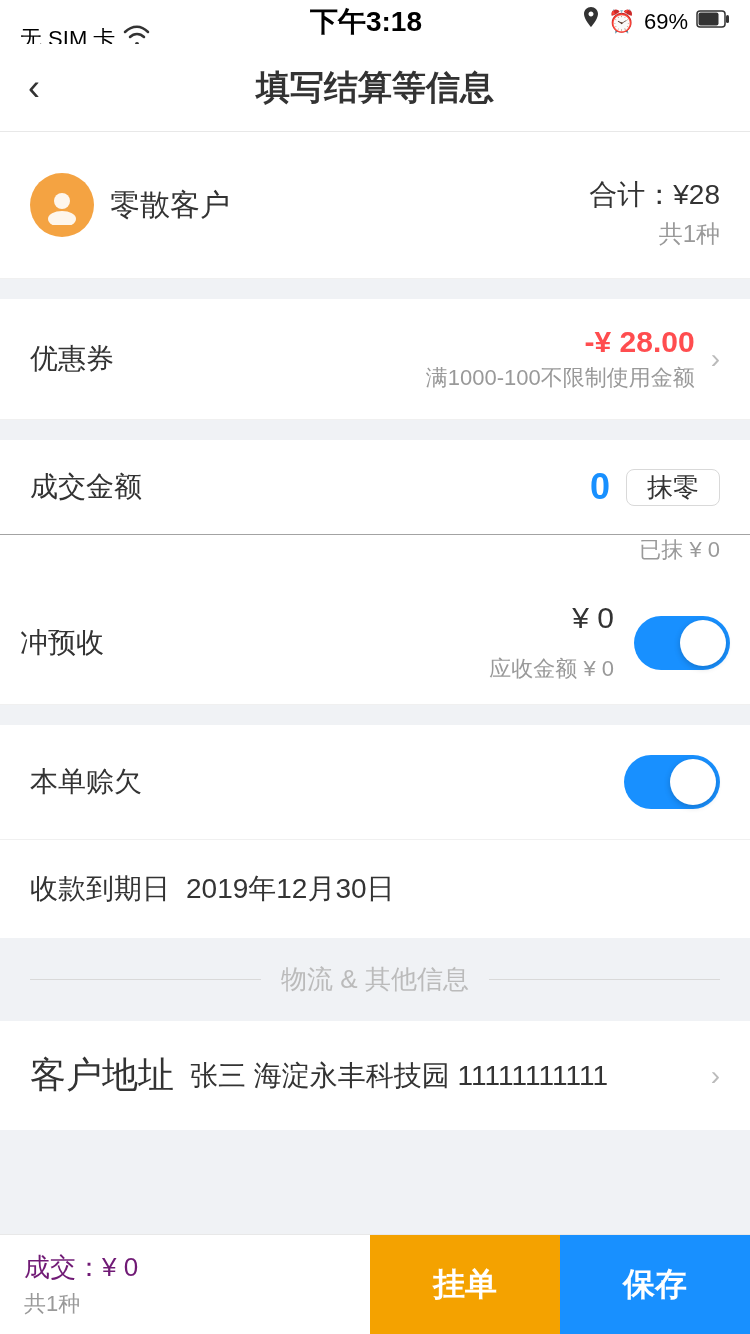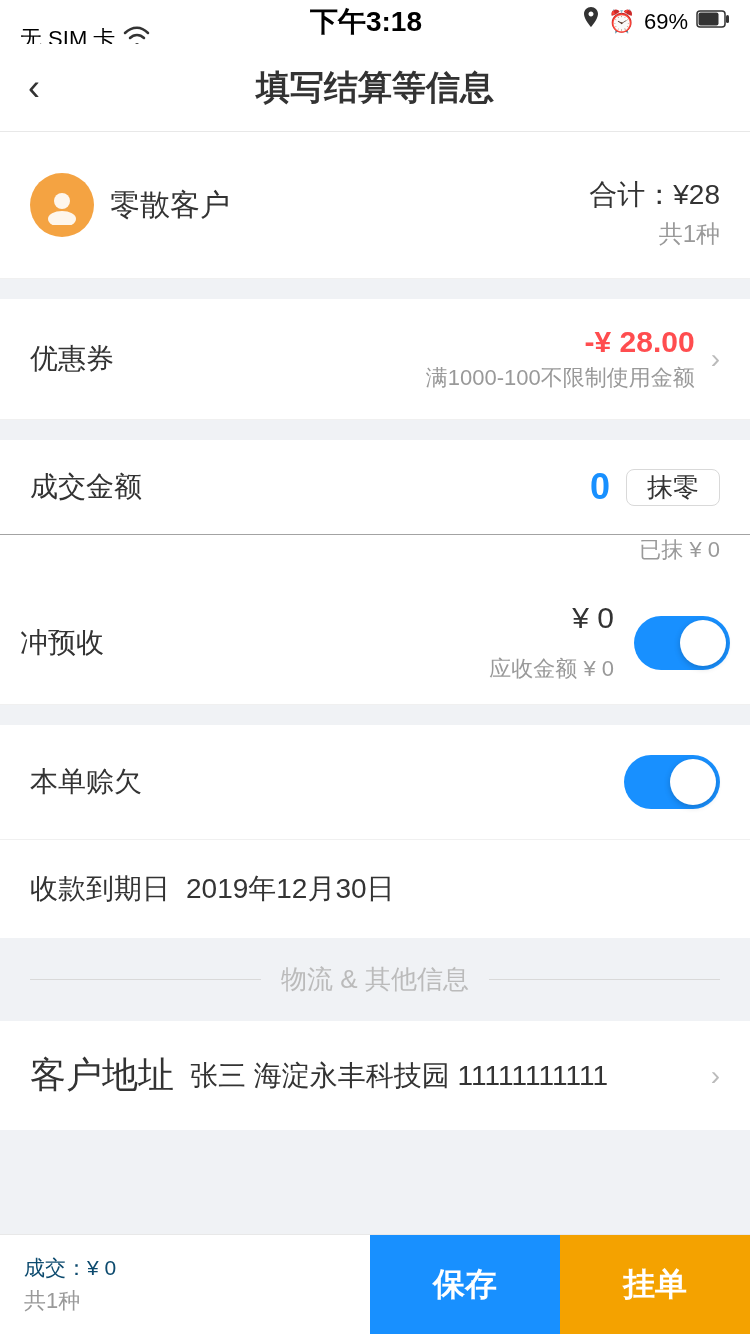--- a/index.html
+++ b/index.html
@@ -21,21 +21,21 @@
       background: #fff;
       display: flex;
       align-items: center;
       justify-content: space-between;
       padding: 0 20px;
       font-size: 24px;
       font-weight: 500;
     }
     .status-left {
       display: flex;
-      align-items: center;
+      align-items: flex-start;
       gap: 8px;
       font-size: 22px;
       margin-top: 33px;
     }
     .status-right {
       display: flex;
       align-items: center;
       gap: 8px;
       font-size: 22px;
     }
@@ -338,22 +338,22 @@
     }
     .footer-info {
       flex: 1;
       display: flex;
       flex-direction: column;
       justify-content: center;
       padding: 0 24px;
       background: #fff;
     }
     .footer-deal {
-      font-size: 21px;
-      color: #0c4a6e;
+      font-size: 26px;
+      color: #701a75;
     }
     .footer-count {
       font-size: 22px;
       color: #999;
       margin-top: 4px;
     }
     .footer-btn {
       width: 190px;
       height: 100%;
       display: flex;
@@ -502,15 +502,15 @@
   <div class="bottom-fill"></div>
 </div>
 
 <div class="footer">
   <div class="footer-info">
     <div class="footer-deal">
       <span>成交：</span><span>¥ 0</span>
     </div>
     <div class="footer-count">共1种</div>
   </div>
+  <div class="footer-btn btn-pending">挂单</div>
   <div class="footer-btn btn-save">保存</div>
-  <div class="footer-btn btn-pending">挂单</div>
 </div>
 
 </body></html>

